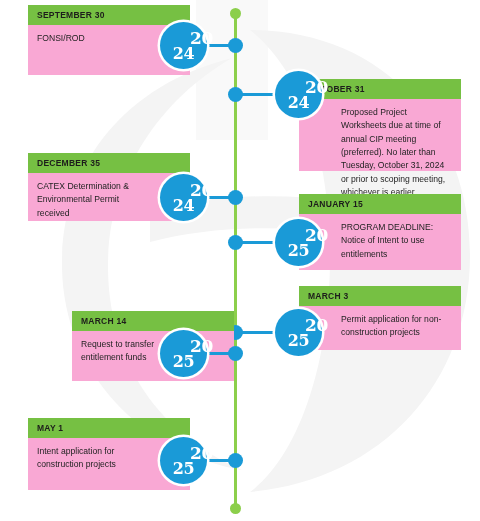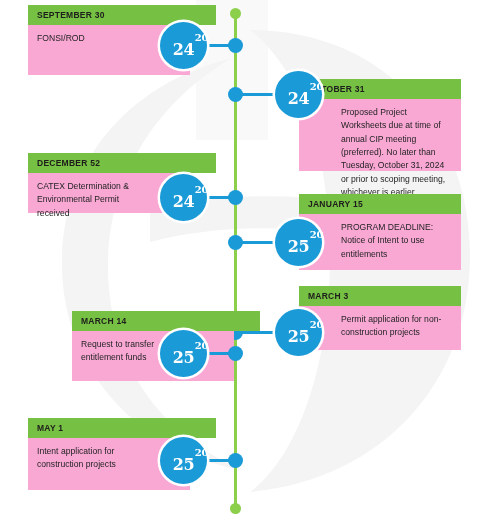--- a/index.html
+++ b/index.html
@@ -38,37 +38,37 @@
 
   
   .badge{
     position:absolute;width:47px;height:47px;border-radius:50%;
     background:#1a9ad7;color:#ffffff;
     display:flex;flex-direction:column;align-items:center;justify-content:center;
     font-family:"DejaVu Serif", serif;
     font-weight:bold;line-height:1.0;
     box-shadow:0 0 0 2.5px #ffffff;
   }
-  .badge .y1{font-size:10px;letter-spacing:-0.3px;margin-left:36px;}
+  .badge .y1{font-size:17px;letter-spacing:-0.3px;margin-left:36px;}
   .badge .y2{font-size:16px;letter-spacing:-0.3px;margin-top:-1px;}
 
   
   .card{position:absolute;}
   .card .hdr{
     background:#76c043;color:#1d1d1b;
     font-size:8.5px;font-weight:bold;letter-spacing:0.25px;
     padding:5px 0 5px 9px;
     box-sizing:border-box;
   }
   .card .body{
     background:#f9a8d4;color:#232323;
     font-size:8.6px;line-height:1.55;
     box-sizing:border-box;
   }
-  .card.left .hdr{width:188px;}
+  .card.left .hdr{width:162px;}
   .card.left .body{width:162px;padding:7px 42px 9px 9px;}
   .card.right .hdr{width:162px;}
   .card.right .body{width:162px;padding:7px 9px 9px 42px;}
   .body .strong{font-weight:normal;display:block;}
 </style>
 </head>
 <body>
 
 <div id="stage">
 
@@ -107,22 +107,22 @@
     </div>
   </div>
   <div class="connector" style="left:240px;top:93px;width:42px;"></div>
   <div class="node" style="top:87px;"></div>
   <div class="badge" style="left:275px;top:71px;">
     <span class="y1">20</span>
     <span class="y2">24</span>
   </div>
 
   <div class="card left" style="left:28px;top:153px;">
-    <div class="hdr">DECEMBER 52</div>
-    <div class="body" style="height:40px;">
+    <div class="hdr">DECEMBER 35</div>
+    <div class="body" style="height:48px;">
       <span>CATEX Determination &amp; Environmental Permit received</span>
     </div>
   </div>
   <div class="connector" style="left:199px;top:196px;width:38px;"></div>
   <div class="node" style="top:190px;"></div>
   <div class="badge" style="left:160px;top:174px;">
     <span class="y1">20</span>
     <span class="y2">24</span>
   </div>
 

